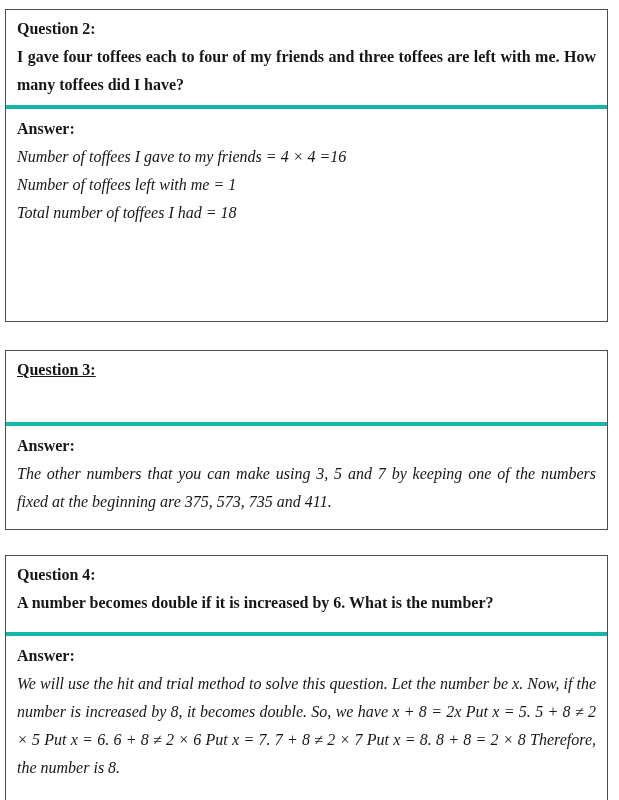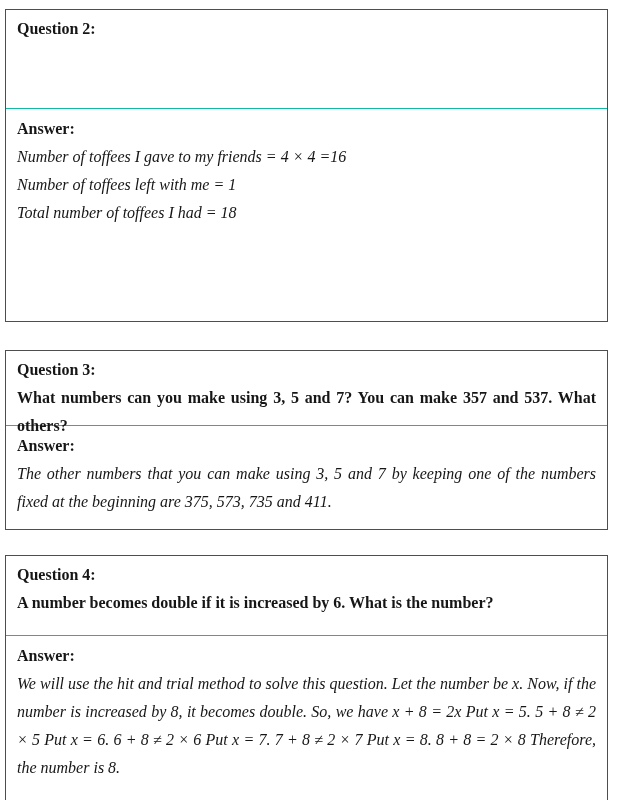--- a/index.html
+++ b/index.html
@@ -24,25 +24,25 @@
     background: #ffffff;
     display: flex;
     flex-direction: column;
   }
   #box-0 { top: 9px;   height: 313px; }
   #box-1 { top: 350px; height: 180px; }
   #box-2 { top: 555px; height: 282px; }
 
   .q-section {
     box-sizing: border-box;
-    border-bottom: 1px solid #14b8a6;
+    border-bottom: 4px solid #14b8a6;
     padding: 5px 11px 0 11px;
   }
   #box-0 .q-section { height: 99px; }
-  #box-1 .q-section { height: 75px; }
+  #box-1 .q-section { height: 75px; text-decoration: underline; }
   #box-2 .q-section { height: 80px; }
 
   .a-section {
     flex: 1;
     padding: 6px 11px 0 11px;
   }
 
   p {
     margin: 0;
     font-size: 16px;
@@ -60,33 +60,33 @@
     font-weight: normal;
     font-style: italic;
   }
 </style>
 </head>
 <body>
 
 <article class="qa-box" id="box-0">
   <section class="q-section">
     <p class="q-label">Question 2:</p>
+    <p class="q-text">I gave four toffees each to four of my friends and three toffees are left with me. How many toffees did I have?</p>
   </section>
   <section class="a-section">
     <p class="a-label">Answer:</p>
     <p class="a-line">Number of toffees I gave to my friends = 4 × 4 =16</p>
     <p class="a-line">Number of toffees left with me = 1</p>
     <p class="a-line">Total number of toffees I had = 18</p>
   </section>
 </article>
 
 <article class="qa-box" id="box-1">
   <section class="q-section">
     <p class="q-label">Question 3:</p>
-    <p class="q-text">What numbers can you make using 3, 5 and 7? You can make 357 and 537. What others?</p>
   </section>
   <section class="a-section">
     <p class="a-label">Answer:</p>
     <p class="a-line">The other numbers that you can make using 3, 5 and 7 by keeping one of the numbers fixed at the beginning are 375, 573, 735 and 411.</p>
   </section>
 </article>
 
 <article class="qa-box" id="box-2">
   <section class="q-section">
     <p class="q-label">Question 4:</p>

